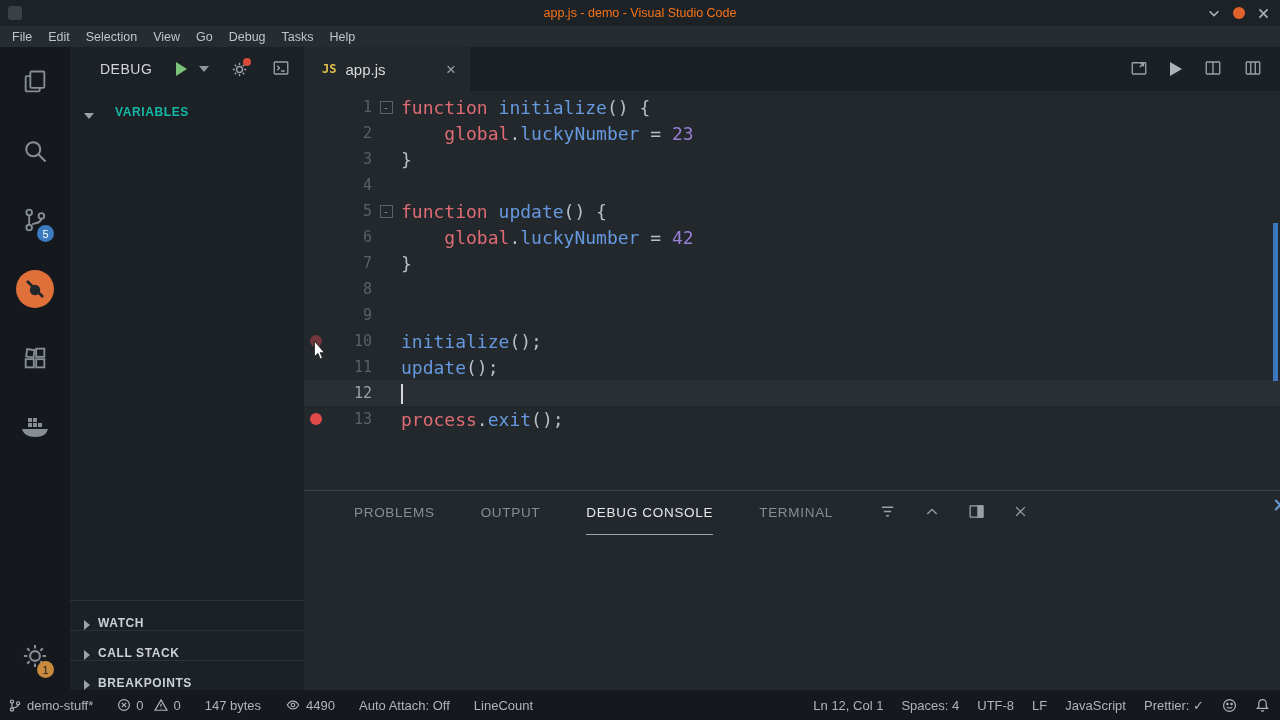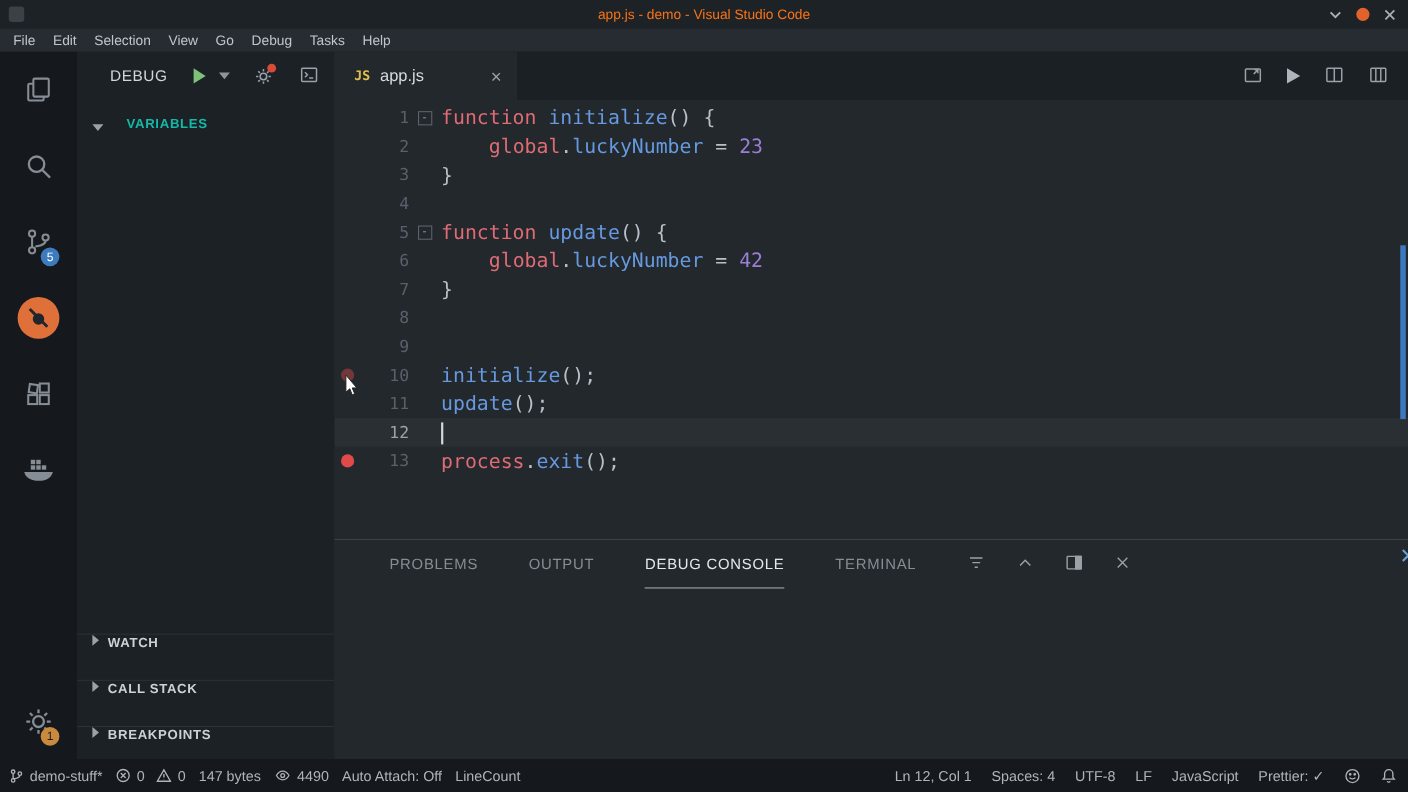--- a/index.html
+++ b/index.html
@@ -37,22 +37,22 @@
   .sb-title { font-size:14px; color:#d2d6da; letter-spacing:0.5px; margin-right:14px; }
   .play-tri { width:0; height:0; border-left:11px solid #7cc379; border-top:7px solid transparent; border-bottom:7px solid transparent; }
   .dd-chev { width:0; height:0; border-top:6px solid #8d949b; border-left:5px solid transparent; border-right:5px solid transparent; margin-left:2px; }
   .gear-wrap { position:relative; display:flex; margin-left:12px; }
   .gear-dot { position:absolute; right:-3px; top:-3px; width:8px; height:8px; border-radius:50%; background:#d64b3a; }
   .sb-section-hd { height:28px; display:flex; align-items:flex-end; gap:21px; padding-left:14px; font-size:12px;
                    font-weight:bold; letter-spacing:0.6px; color:#14b8a6; flex:none; }
   .tri-down { width:0; height:0; border-top:6px solid #9aa1a8; border-left:5px solid transparent; border-right:5px solid transparent; }
   .tri-right { width:0; height:0; border-left:6px solid #9aa1a8; border-top:5px solid transparent; border-bottom:5px solid transparent; }
   .sb-body { flex:1; }
-  .sb-bottom { height:30px; border-top:1px solid #2b3136; display:flex; align-items:flex-start; gap:8px; padding-left:14px;
-               font-size:12px; font-weight:bold; letter-spacing:0.6px; color:#ccd1d6; flex:none;margin-top:12px; }
+  .sb-bottom { height:30px; border-top:1px solid #2b3136; display:flex; align-items:flex-end; gap:8px; padding-left:14px;
+               font-size:12px; font-weight:bold; letter-spacing:0.6px; color:#ccd1d6; flex:none; }
 
   
   .editor-area { flex:1; display:flex; flex-direction:column; min-width:0; }
   .tabbar { height:44px; background:#1b2024; display:flex; align-items:stretch; flex:none; }
   .tab { width:166px; background:#23282d; display:flex; align-items:center; gap:9px; padding:0 14px 0 18px; }
   .js-badge { color:#e3c04c; font-size:12px; font-weight:bold; font-family:"DejaVu Sans Mono",monospace; }
   .tab-label { color:#d8dcde; font-size:15px; flex:1; }
   .tab-close { color:#9aa1a8; font-size:17px; line-height:1; }
   .tab-actions { margin-left:auto; display:flex; align-items:center; gap:22px; padding-right:18px; color:#9aa1a8; }
   .play-tri-sm { width:0; height:0; border-left:12px solid #aeb4ba; border-top:7px solid transparent; border-bottom:7px solid transparent; }
@@ -84,21 +84,21 @@
   .ptab { font-size:13.5px; letter-spacing:0.7px; color:#868d94; height:44px; display:flex; align-items:center; border-bottom:1px solid transparent; }
   .ptab.active { color:#e6e9ec; border-bottom:1px solid #a0a6ad; }
   .panel-actions { margin-left:auto; display:flex; align-items:center; gap:28px; padding-right:18px; color:#9aa1a8; }
   .panel-body { flex:1; }
   .panel-input { height:28px; display:flex; align-items:center; padding-left:14px; flex:none; }
   .chev-right { width:8px; height:8px; border-right:2px solid #6b9fd4; border-top:2px solid #6b9fd4; transform:rotate(45deg); }
 
   
   .statusbar { height:30px; background:#15191d; display:flex; align-items:center; padding:0 10px 0 8px; color:#aeb4ba;
                font-size:13px; flex:none; }
-  .sb-left { display:flex; align-items:center; gap:12px; }
+  .sb-left { display:flex; align-items:center; gap:24px; }
   .sb-right { margin-left:auto; display:flex; align-items:center; gap:18px; }
   .sb-item { display:flex; align-items:center; gap:5px; white-space:nowrap; }
   .statusbar svg { display:block; }
 </style>
 </head>
 <body>
 
 <div class="window">
 
   <div class="titlebar">

